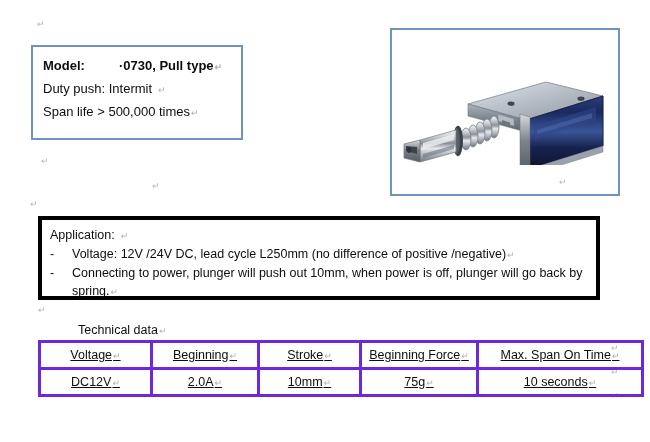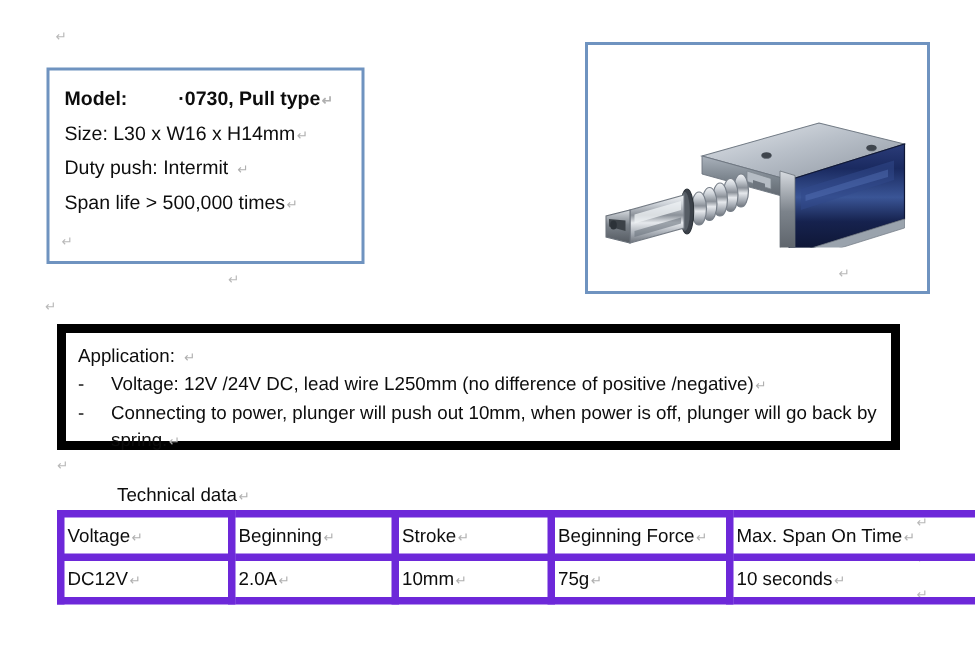--- a/index.html
+++ b/index.html
@@ -36,21 +36,21 @@
     vertical-align: baseline;
     padding-left: 1px;
   }
 
   
   .spec-box {
     position: absolute;
     left: 31px;
     top: 45px;
     width: 212px;
-    height: 131px;
+    height: 95px;
     border: 2px solid #6f93c0;
     background: #ffffff;
     box-sizing: border-box;
   }
   .spec-list {
     padding: 8px 0 0 10px;
   }
   .spec-line {
     font-size: 13px;
     line-height: 21px;
@@ -100,21 +100,21 @@
     height: 95px;
   }
 
   
   .app-box {
     position: absolute;
     left: 38px;
     top: 216px;
     width: 562px;
     height: 84px;
-    border: 6px solid #000000;
+    border: 4px solid #000000;
     background: #ffffff;
     box-sizing: border-box;
   }
   .app-inner {
     padding: 6px 8px 0 8px;
   }
   .app-title {
     font-size: 12.5px;
     line-height: 18px;
     color: #0d0d0d;
@@ -146,26 +146,27 @@
   }
   .tech-table {
     position: absolute;
     left: 38px;
     top: 340px;
     width: 568px;
     border-collapse: collapse;
     table-layout: fixed;
   }
   .tech-table td {
-    border: 5px solid #6d28d9;
-    text-align: left;
+    border: 3px solid #6d28d9;
+    text-align: center;
     font-size: 12.5px;
     color: #0d0d0d;
     height: 24px;
     padding: 0 2px;
+    text-decoration: underline;
   }
   .col-voltage  { width: 105px; }
   .col-currency { width: 100px; }
   .col-stroke   { width: 95px; }
   .col-force    { width: 110px; }
   .col-time     { width: 158px; }
 </style>
 </head>
 <body>
 
@@ -176,23 +177,20 @@
   <span class="pilcrow" style="left:30px; top:200px;">↵</span>
   <span class="pilcrow" style="left:38px; top:306px;">↵</span>
   <span class="pilcrow" style="left:611px; top:344px;">↵</span>
   <span class="pilcrow" style="left:611px; top:368px;">↵</span>
   <span class="pilcrow" style="left:611px; top:392px;">↵</span>
 
   <div class="spec-box">
     <div class="spec-list">
       <div class="spec-line bold">
         <span class="model-label">Model:</span><span class="model-gap"></span><span class="model-dot">·</span><span class="model-value">0730, Pull type</span><span class="mark-inline">↵</span>
-      </div>
-      <div class="spec-line">
-        <span>Size: L30 x W16 x H14mm</span><span class="mark-inline">↵</span>
       </div>
       <div class="spec-line">
         <span>Duty push: Intermit</span><span class="mark-inline" style="padding-left:6px">↵</span>
       </div>
       <div class="spec-line">
         <span>Span life &gt; 500,000 times</span><span class="mark-inline">↵</span>
       </div>
     </div>
     <span class="pilcrow" style="left:8px; top:110px;">↵</span>
   </div>
@@ -279,21 +277,21 @@
     <span class="pilcrow" style="left:167px; top:148px;">↵</span>
   </div>
 
   <div class="app-box">
     <div class="app-inner">
       <div class="app-title">
         <span>Application:</span><span class="mark-inline" style="padding-left:6px">↵</span>
       </div>
       <div class="bullet-row">
         <span class="bullet-dash">-</span>
-        <span class="bullet-text"><span>Voltage: 12V /24V DC, lead wire L250mm (no difference of positive /negative)</span><span class="mark-inline">↵</span></span>
+        <span class="bullet-text"><span>Voltage: 12V /24V DC, lead cycle L250mm (no difference of positive /negative)</span><span class="mark-inline">↵</span></span>
       </div>
       <div class="bullet-row">
         <span class="bullet-dash">-</span>
         <span class="bullet-text"><span>Connecting to power, plunger will push out 10mm, when power is off, plunger will go back by spring.</span><span class="mark-inline">↵</span></span>
       </div>
     </div>
   </div>
 
   <div class="tech-title">
     <span>Technical data</span><span class="mark-inline">↵</span>

